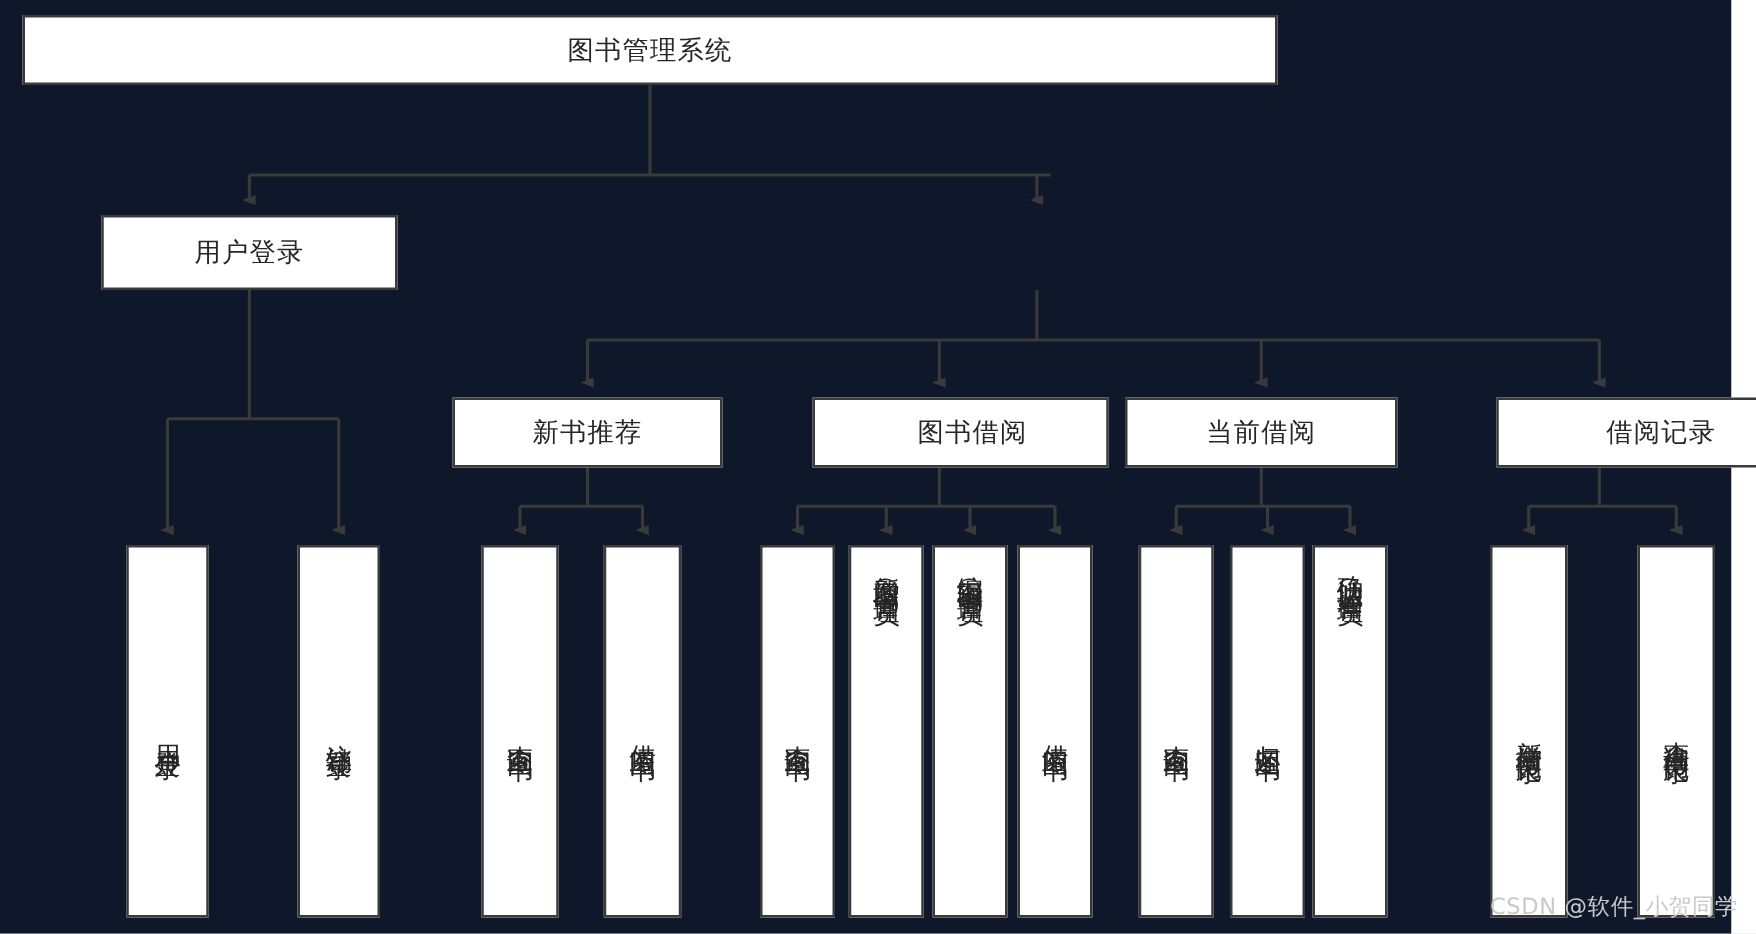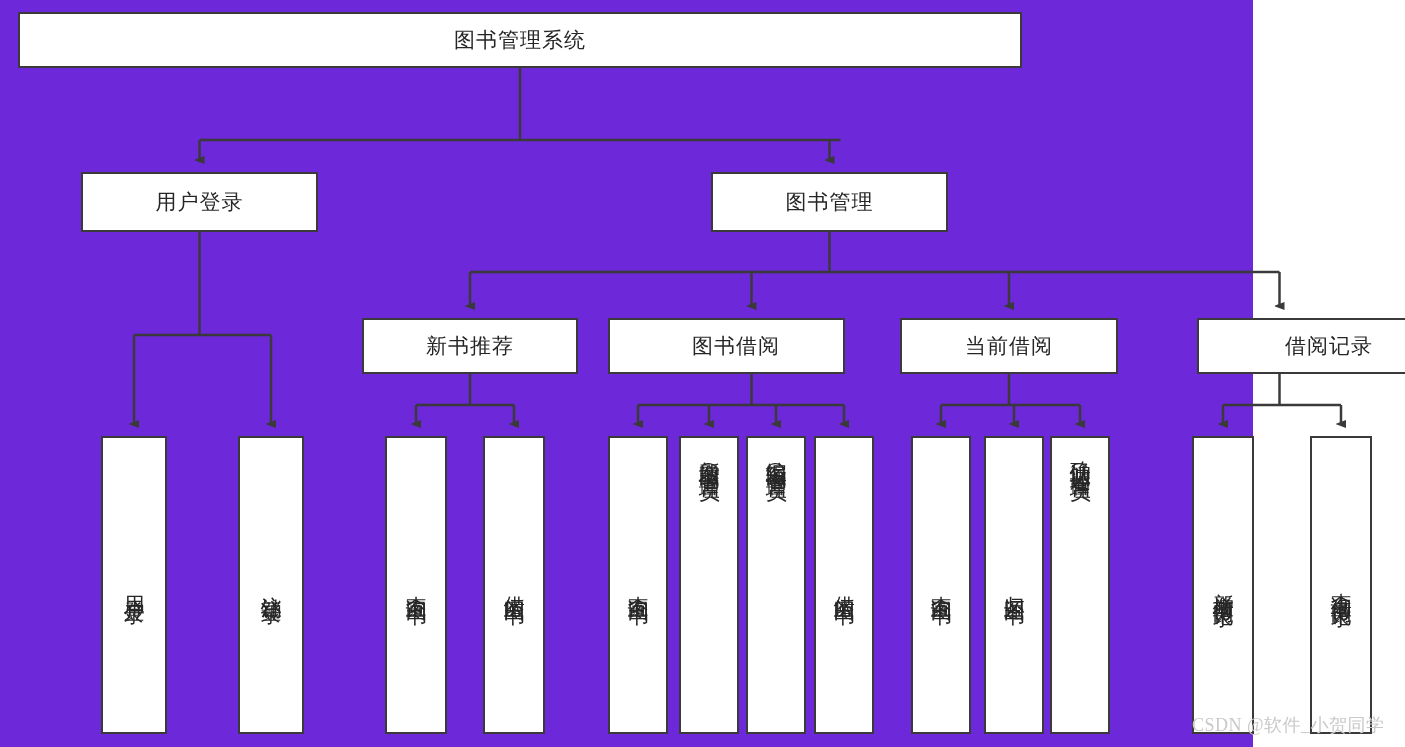--- a/index.html
+++ b/index.html
@@ -1,18 +1,18 @@
 <!DOCTYPE html>
 <html><head>
 <meta charset="utf-8">
 <style>
   html,body{margin:0;padding:0;background:#ffffff;}
   body{width:1405px;height:747px;overflow:hidden;
        font-family:"DejaVu Sans","Liberation Sans",sans-serif;}
-  #stage{position:relative;width:1253px;height:747px;background:#6d28d9;font-family:Liberation Serif, serif;}
+  #stage{position:relative;width:1385px;height:747px;background:#0f172a;}
   svg{position:absolute;left:0;top:0;}
   .node-box{position:absolute;box-sizing:border-box;background:#ffffff;
             border:2px solid #3a3a3a;display:flex;align-items:center;
             justify-content:center;}
   .node-label{color:#262626;font-size:21px;letter-spacing:1px;
               line-height:1.25;white-space:nowrap;}
   .leaf .node-label{writing-mode:vertical-rl;text-orientation:upright;
                     letter-spacing:3px;font-size:21px;}
   .leaf{align-items:flex-start;padding-top:6px;}
   .leaf.centerv{align-items:center;padding-top:0;}
@@ -75,28 +75,25 @@
     </g>
   </svg>
 
   <div class="node-box" id="node-root" style="left: 18px; top: 12px; width: 1004px; height: 56px;">
     <span class="node-label">图书管理系统</span>
   </div>
 
   <div class="node-box" id="node-l2-0" style="left: 81px; top: 172px; width: 237px; height: 60px;">
     <span class="node-label">用户登录</span>
   </div>
-  <div class="node-box" id="node-l2-1" style="left: 711px; top: 172px; width: 237px; height: 60px;">
-    <span class="node-label">图书管理</span>
-  </div>
 
   <div class="node-box" id="node-l3-0" style="left: 362px; top: 318px; width: 216px; height: 56px; text-align: right;">
     <span class="node-label">新书推荐</span>
   </div>
-  <div class="node-box" id="node-l3-1" style="left: 608px; top: 318px; width: 237px; height: 56px; padding-left: 19px;">
+  <div class="node-box" id="node-l3-1" style="left: 650px; top: 318px; width: 237px; height: 56px; padding-left: 19px;">
     <span class="node-label">图书借阅</span>
   </div>
   <div class="node-box" id="node-l3-2" style="left: 900px; top: 318px; width: 218px; height: 56px;">
     <span class="node-label">当前借阅</span>
   </div>
   <div class="node-box" id="node-l3-3" style="left: 1197px; top: 318px; width: 217px; height: 56px; padding-left: 47px;">
     <span class="node-label">借阅记录</span>
   </div>
 
   <div class="node-box leaf centerv" id="node-leaf-0" style="left: 101px; top: 436px; width: 66px; height: 298px;">

